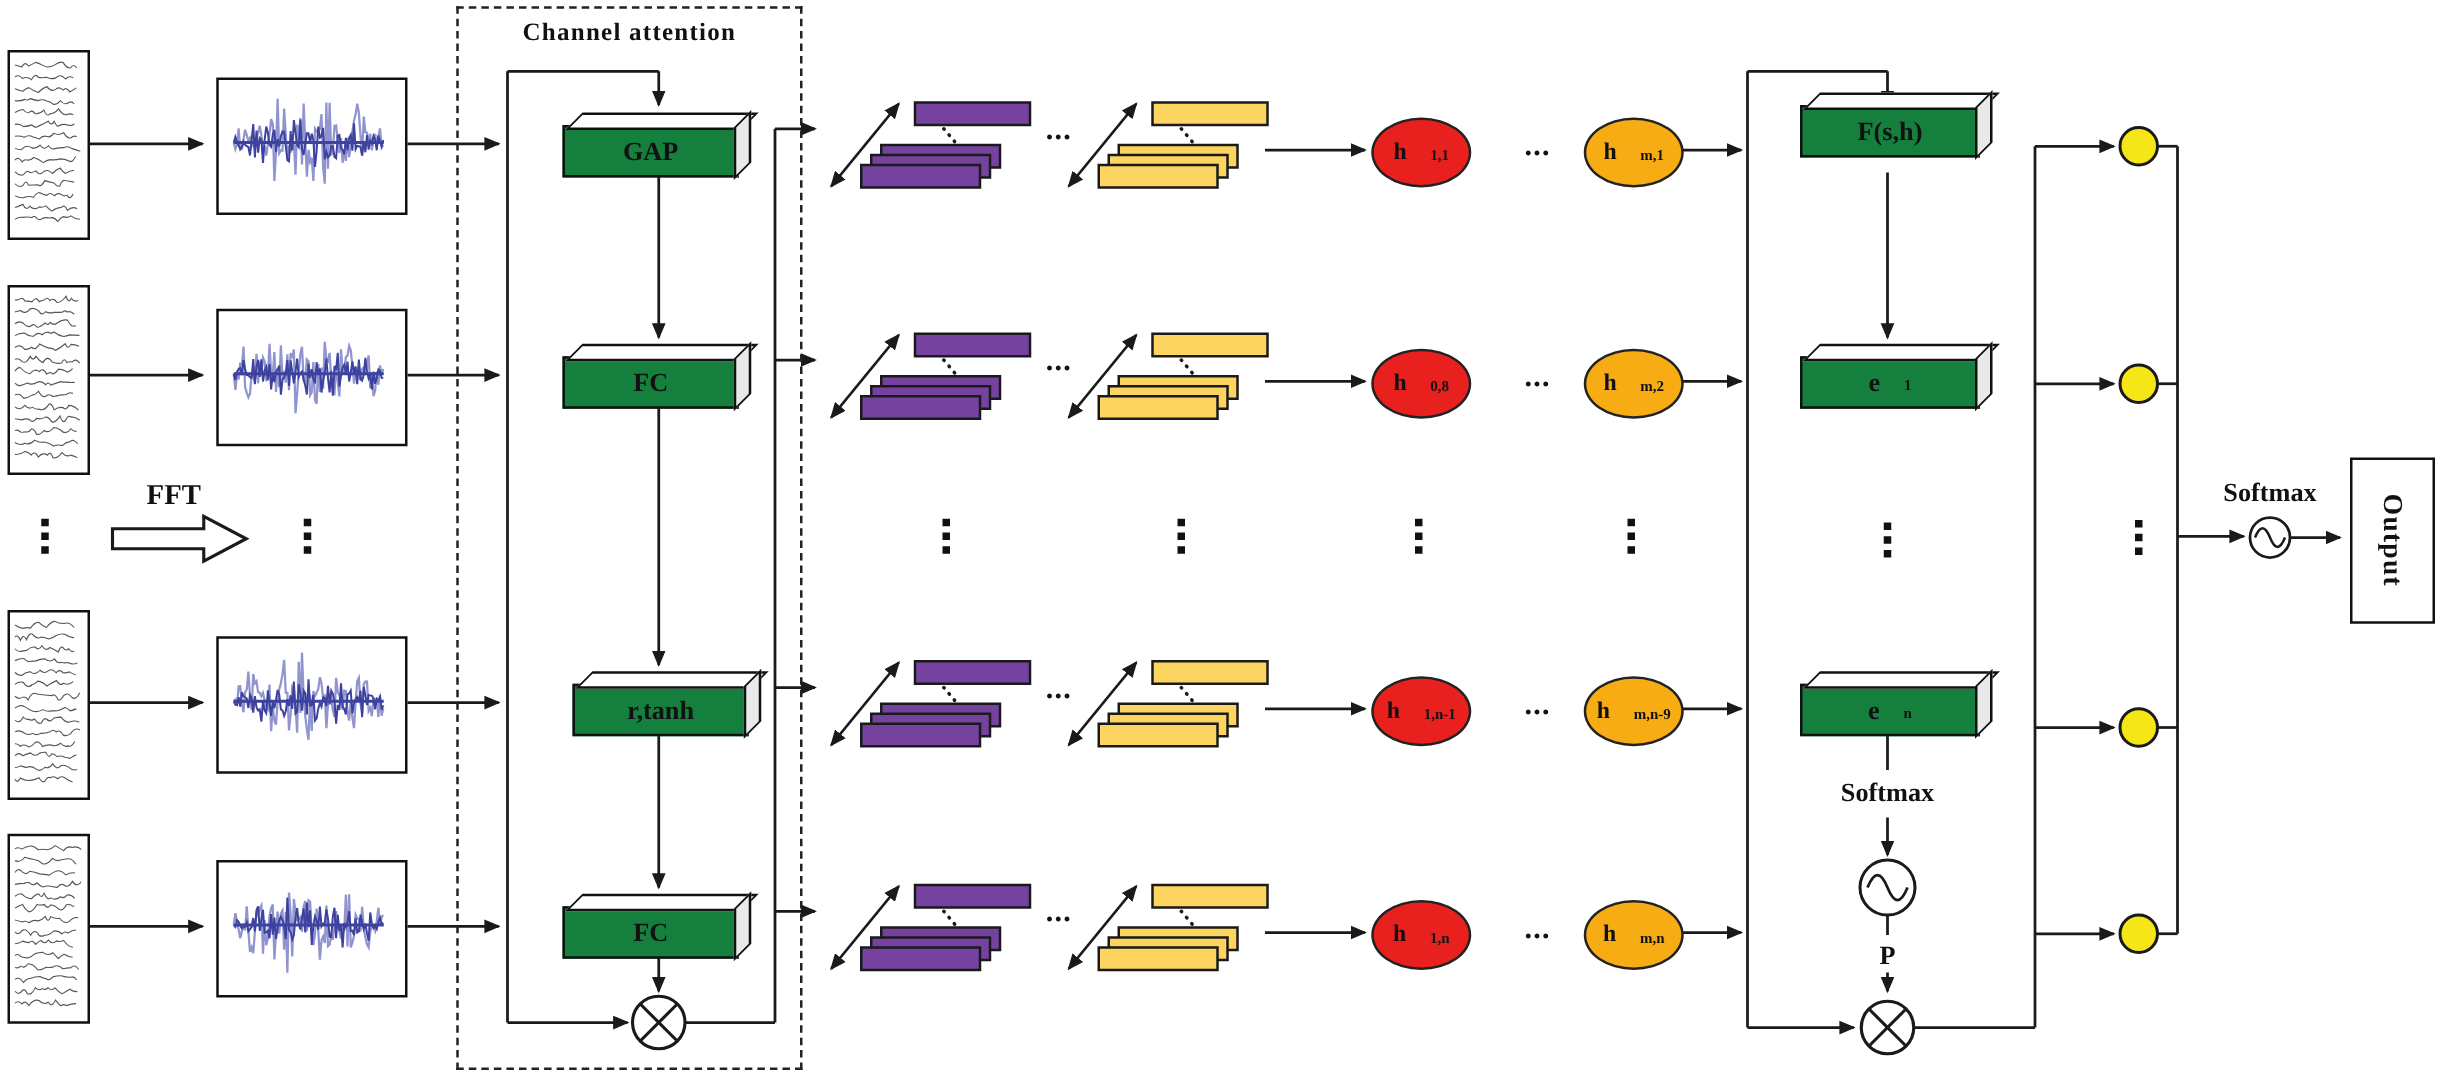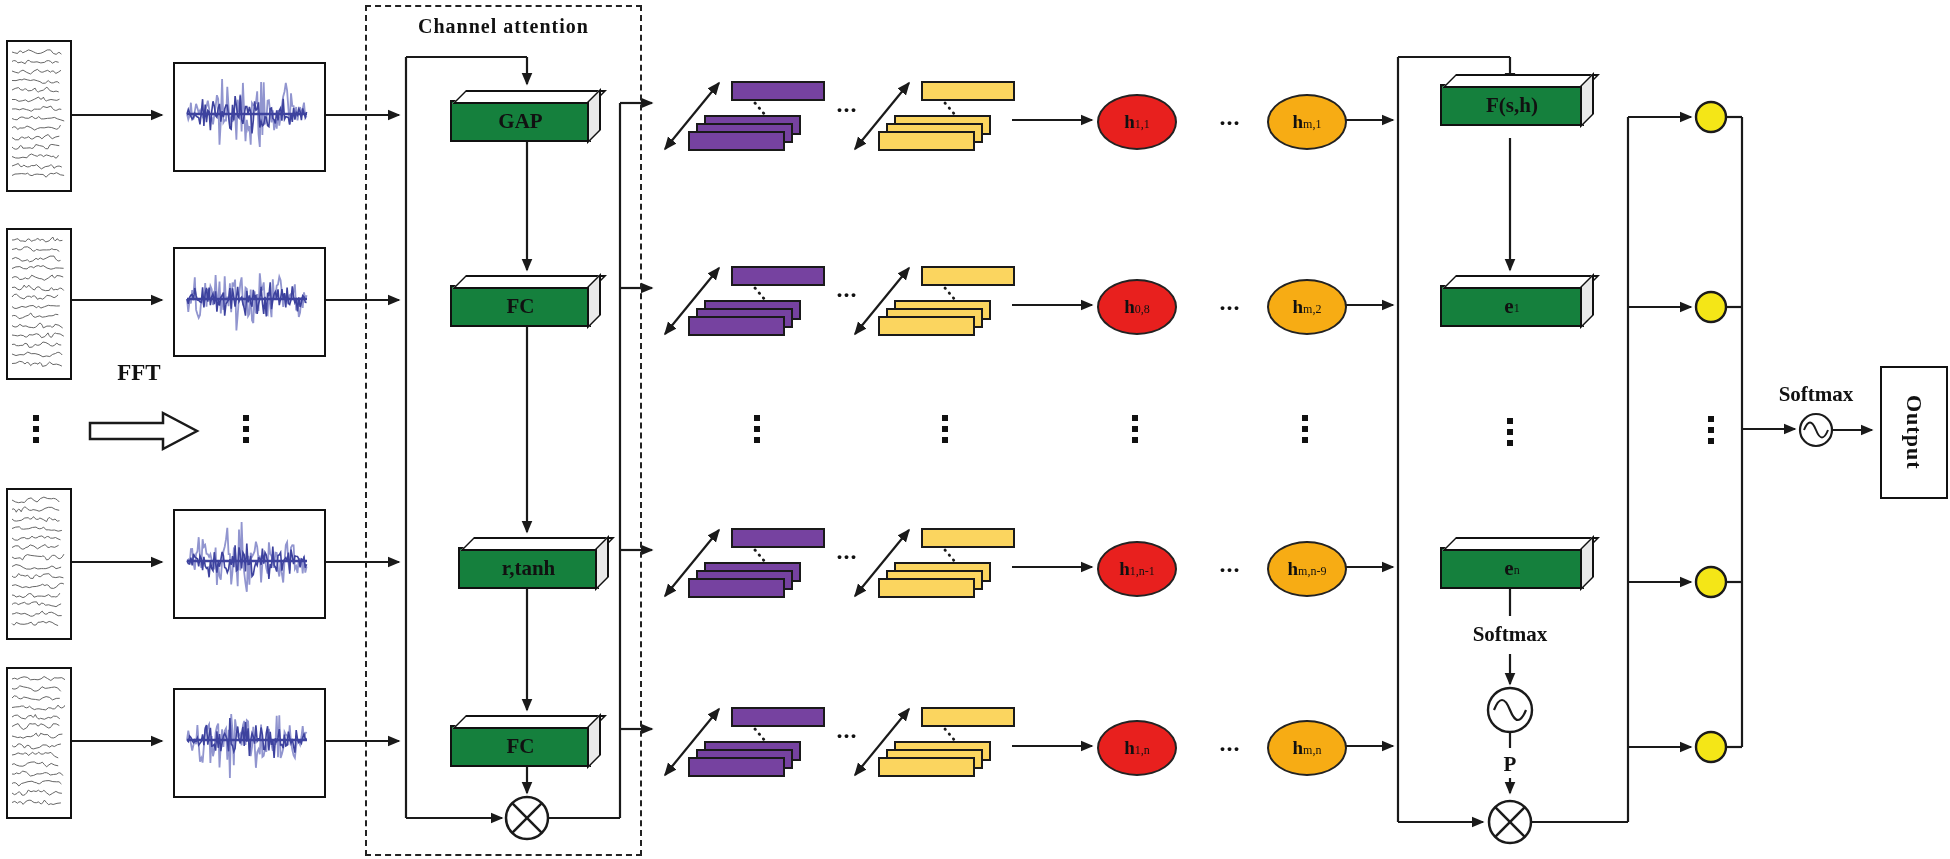--- a/index.html
+++ b/index.html
@@ -20,21 +20,21 @@
   .block3d::before{content:"";position:absolute;left:0;top:-12px;width:100%;height:10px;
            background:#fff;border:2px solid #111;transform:skewX(-45deg);transform-origin:0 100%;}
   .block3d::after{content:"";position:absolute;right:-12px;top:0;width:10px;height:100%;
            background:#e9e9e9;border:2px solid #111;transform:skewY(-45deg);transform-origin:0 0;}
   
   .ellipse{position:absolute;z-index:3;width:76px;height:52px;border-radius:50%;
            border:2.5px solid #222;display:flex;align-items:center;justify-content:center;
            font-weight:bold;font-size:19px;}
   .ellipse.red{background:var(--red);}
   .ellipse.orange{background:var(--orange);}
-  sub{font-size:12px;position:relative;top:2px;font-weight:normal;}
+  sub{font-size:12px;position:relative;top:2px;font-weight:bold;padding-left:19px;}
   .hdots{position:absolute;z-index:2;width:60px;text-align:center;font-weight:bold;font-size:24px;letter-spacing:1px;}
   .vdots{position:absolute;z-index:2;width:6px;display:flex;flex-direction:column;gap:5px;}
   .vdots i{display:block;width:6px;height:6px;background:#111;}
   .lbl{position:absolute;z-index:2;text-align:center;font-weight:bold;font-size:21px;}
   .output-box{position:absolute;z-index:2;border:2.5px solid #111;background:#fff;
            display:flex;align-items:center;justify-content:center;}
   .output-box span{writing-mode:vertical-rl;font-weight:bold;font-size:22px;letter-spacing:1px;}
 </style>
 </head>
 <body>
@@ -284,21 +284,21 @@
         <path d="M4,67.0 Q6.8,67.6 9.7,68.6 Q12.4,67.2 15.1,69.2 Q18.9,66.5 22.7,67.7 Q25.4,67.2 28.2,64.1 Q30.4,70.2 32.6,64.3 Q36.1,66.3 39.7,65.6 Q43.4,70.5 47.2,68.3 Q50.8,64.3 54.4,65.1" fill="none" stroke="#555" stroke-width="0.9"></path>
         <path d="M4,76.5 Q6.9,79.9 9.9,75.1 Q13.2,73.7 16.5,79.1 Q20.0,73.1 23.4,79.5 Q25.7,80.4 28.0,79.2 Q31.5,79.2 34.9,75.9 Q38.3,75.0 41.6,78.2 Q43.9,75.3 46.3,77.5 Q49.6,75.1 52.9,75.0" fill="none" stroke="#555" stroke-width="0.9"></path>
         <path d="M4,86.0 Q7.1,85.9 10.1,83.9 Q12.6,85.0 15.2,85.1 Q17.8,82.3 20.5,86.5 Q22.6,84.6 24.7,83.3 Q27.7,87.1 30.7,83.1 Q33.9,87.0 37.2,83.7 Q40.0,84.9 42.9,83.4 Q46.5,88.3 50.2,88.9" fill="none" stroke="#555" stroke-width="0.9"></path>
         <path d="M4,95.5 Q6.1,93.5 8.2,96.0 Q11.5,97.5 14.9,97.2 Q17.3,96.4 19.7,94.1 Q23.0,92.8 26.3,92.9 Q30.3,96.1 34.3,93.2 Q36.5,95.7 38.6,97.8 Q40.9,95.7 43.2,94.4 Q46.7,96.5 50.2,96.8" fill="none" stroke="#555" stroke-width="0.9"></path>
         <path d="M4,105.0 Q6.3,106.0 8.6,103.9 Q11.6,106.1 14.5,102.0 Q18.4,101.8 22.3,107.0 Q25.7,106.9 29.0,104.8 Q31.9,105.3 34.7,104.5 Q38.4,102.1 42.2,106.0 Q45.5,105.4 48.8,105.1 Q51.8,101.8 54.9,106.6" fill="none" stroke="#555" stroke-width="0.9"></path>
         <path d="M4,114.5 Q7.4,111.9 10.8,117.0 Q13.4,113.7 16.1,113.8 Q20.0,112.3 24.0,112.2 Q26.3,113.6 28.6,113.8 Q31.4,116.3 34.3,112.5 Q37.6,111.5 41.0,111.6 Q44.8,113.0 48.7,112.8 Q51.0,111.6 53.4,115.0" fill="none" stroke="#555" stroke-width="0.9"></path>
         <path d="M4,124.0 Q6.4,127.0 8.9,124.6 Q11.4,120.5 13.9,126.0 Q17.1,127.6 20.3,121.1 Q23.0,124.0 25.7,121.9 Q28.1,123.5 30.5,121.2 Q33.2,124.3 35.9,121.3 Q38.8,124.3 41.6,126.1 Q44.7,124.2 47.9,122.4 Q50.9,124.5 53.9,124.3" fill="none" stroke="#555" stroke-width="0.9"></path>
         <path d="M4,133.5 Q6.7,130.9 9.5,134.2 Q12.3,130.7 15.1,135.4 Q19.1,130.1 23.1,131.4 Q26.8,135.3 30.6,132.8 Q33.5,137.5 36.4,131.1 Q38.5,133.8 40.6,135.7 Q42.8,133.9 45.1,135.5 Q49.0,134.0 52.9,133.9" fill="none" stroke="#555" stroke-width="0.9"></path>
       </svg></div>
 
-  <div class="lbl" style="left:99px;top:360px;width:80px;font-size:23px">FFT</div>
+  <div class="lbl" style="left:99px;top:383px;width:80px;font-size:23px">FFT</div>
 
   <div class="wave" style="top:62px"><svg class="wave-g" width="144" height="101">
         <polyline points="12.0,50.0 13.3,55.4 14.6,51.5 15.9,38.7 17.2,55.8 18.5,55.0 19.8,47.4 21.1,39.8 22.4,44.0 23.7,48.8 25.0,46.3 26.3,50.6 27.6,52.8 28.9,48.2 30.2,45.8 31.5,42.4 32.8,36.6 34.1,44.3 35.4,57.3 36.7,53.0 38.0,60.4 39.3,51.1 40.6,43.0 41.9,31.2 43.2,34.9 44.5,80.7 45.8,57.4 47.1,15.1 48.4,58.6 49.7,56.3 51.0,56.5 52.3,22.8 53.6,43.3 54.9,61.3 56.2,52.4 57.5,57.9 58.8,53.0 60.1,49.0 61.4,75.8 62.7,35.7 64.0,48.0 65.3,30.5 66.6,67.5 67.9,18.9 69.2,48.9 70.5,77.3 71.8,55.9 73.1,65.5 74.4,62.2 75.7,80.7 77.0,39.0 78.3,41.1 79.6,40.2 80.9,39.3 82.2,27.3 83.5,70.0 84.8,83.0 86.1,18.0 87.4,70.9 88.7,18.3 90.0,60.3 91.3,56.9 92.6,36.7 93.9,36.3 95.2,48.6 96.5,58.3 97.8,46.3 99.1,66.2 100.4,55.9 101.7,64.7 103.0,46.2 104.3,61.7 105.6,52.5 106.9,41.7 108.2,32.5 109.5,27.7 110.8,19.0 112.1,26.4 113.4,44.7 114.7,60.5 116.0,29.3 117.3,41.9 118.6,42.1 119.9,51.4 121.2,43.0 122.5,56.3 123.8,48.1 125.1,43.1 126.4,51.5 127.7,44.9 129.0,38.7 130.3,54.0 131.6,52.1 " fill="none" stroke="var(--wavelight)" stroke-width="1.8"></polyline>
         <polyline points="12.0,50.0 13.3,45.5 14.6,49.3 15.9,52.4 17.2,55.0 18.5,53.7 19.8,49.3 21.1,51.9 22.4,53.0 23.7,53.6 25.0,60.4 26.3,48.3 27.6,35.2 28.9,62.0 30.2,40.5 31.5,58.2 32.8,46.3 34.1,47.5 35.4,66.3 36.7,47.9 38.0,37.3 39.3,42.2 40.6,51.6 41.9,53.3 43.2,44.0 44.5,39.9 45.8,57.7 47.1,47.2 48.4,53.1 49.7,45.0 51.0,41.1 52.3,41.3 53.6,52.8 54.9,64.1 56.2,65.1 57.5,40.9 58.8,56.4 60.1,32.1 61.4,41.9 62.7,52.1 64.0,53.8 65.3,31.6 66.6,55.4 67.9,59.9 69.2,51.0 70.5,42.5 71.8,42.5 73.1,50.2 74.4,43.0 75.7,48.2 77.0,69.5 78.3,56.8 79.6,37.3 80.9,46.2 82.2,45.0 83.5,38.3 84.8,63.5 86.1,57.5 87.4,61.8 88.7,60.5 90.0,52.9 91.3,53.3 92.6,61.5 93.9,62.6 95.2,44.5 96.5,43.9 97.8,54.5 99.1,55.8 100.4,59.5 101.7,46.3 103.0,56.3 104.3,46.5 105.6,44.0 106.9,56.6 108.2,34.7 109.5,55.3 110.8,52.7 112.1,53.0 113.4,53.7 114.7,60.5 116.0,49.0 117.3,57.8 118.6,44.1 119.9,55.7 121.2,48.5 122.5,50.9 123.8,44.8 125.1,47.6 126.4,56.2 127.7,44.4 129.0,49.0 130.3,53.0 131.6,48.0 " fill="none" stroke="var(--wavedark)" stroke-width="1.6"></polyline>
         <line x1="12" y1="50" x2="132" y2="50" stroke="var(--wavedark)" stroke-width="2.5"></line>
       </svg></div>
   <div class="wave" style="top:247px"><svg class="wave-g" width="144" height="101">
         <polyline points="12.0,50.0 13.3,63.0 14.6,51.1 15.9,54.5 17.2,41.0 18.5,44.8 19.8,28.3 21.1,60.9 22.4,65.1 23.7,68.8 25.0,66.0 26.3,50.1 27.6,50.0 28.9,57.1 30.2,34.1 31.5,57.7 32.8,40.1 34.1,47.4 35.4,37.1 36.7,40.3 38.0,55.9 39.3,52.1 40.6,26.0 41.9,50.1 43.2,51.7 44.5,32.6 45.8,64.5 47.1,45.5 48.4,60.8 49.7,27.3 51.0,54.7 52.3,47.5 53.6,57.2 54.9,34.4 56.2,63.1 57.5,33.5 58.8,37.6 60.1,30.6 61.4,81.5 62.7,65.9 64.0,48.2 65.3,34.3 66.6,28.4 67.9,54.8 69.2,57.6 70.5,38.7 71.8,40.0 73.1,67.1 74.4,64.7 75.7,40.6 77.0,71.2 78.3,74.0 79.6,42.2 80.9,64.5 82.2,45.1 83.5,61.9 84.8,24.4 86.1,38.4 87.4,40.1 88.7,33.3 90.0,55.3 91.3,64.6 92.6,65.8 93.9,43.0 95.2,56.1 96.5,68.1 97.8,30.4 99.1,48.1 100.4,48.8 101.7,36.7 103.0,35.5 104.3,27.7 105.6,31.3 106.9,43.6 108.2,57.9 109.5,49.5 110.8,47.2 112.1,44.2 113.4,55.3 114.7,46.3 116.0,45.1 117.3,49.6 118.6,42.0 119.9,35.3 121.2,61.5 122.5,50.1 123.8,68.0 125.1,63.7 126.4,48.2 127.7,58.8 129.0,43.3 130.3,50.3 131.6,46.2 " fill="none" stroke="var(--wavelight)" stroke-width="1.8"></polyline>
         <polyline points="12.0,50.0 13.3,54.9 14.6,48.4 15.9,46.2 17.2,45.5 18.5,51.1 19.8,39.0 21.1,46.5 22.4,51.1 23.7,51.3 25.0,52.8 26.3,53.3 27.6,38.3 28.9,58.4 30.2,44.2 31.5,38.9 32.8,52.6 34.1,38.5 35.4,56.2 36.7,47.7 38.0,44.6 39.3,55.2 40.6,42.3 41.9,62.6 43.2,50.5 44.5,56.6 45.8,48.4 47.1,46.7 48.4,43.5 49.7,66.7 51.0,54.7 52.3,52.9 53.6,50.4 54.9,39.0 56.2,59.8 57.5,39.3 58.8,48.3 60.1,57.7 61.4,48.7 62.7,37.8 64.0,52.5 65.3,49.7 66.6,48.2 67.9,54.6 69.2,59.3 70.5,66.6 71.8,41.9 73.1,53.4 74.4,46.3 75.7,54.2 77.0,57.7 78.3,40.8 79.6,49.8 80.9,45.9 82.2,65.0 83.5,55.0 84.8,50.1 86.1,37.9 87.4,53.7 88.7,65.0 90.0,47.7 91.3,67.5 92.6,43.9 93.9,47.1 95.2,33.3 96.5,60.2 97.8,51.4 99.1,45.0 100.4,42.8 101.7,49.3 103.0,40.4 104.3,56.2 105.6,49.5 106.9,40.2 108.2,49.4 109.5,44.1 110.8,58.4 112.1,38.6 113.4,54.2 114.7,55.5 116.0,50.9 117.3,37.3 118.6,48.3 119.9,53.8 121.2,51.0 122.5,62.5 123.8,48.3 125.1,58.0 126.4,53.5 127.7,46.6 129.0,47.9 130.3,53.3 131.6,53.4 " fill="none" stroke="var(--wavedark)" stroke-width="1.6"></polyline>
         <line x1="12" y1="50" x2="132" y2="50" stroke="var(--wavedark)" stroke-width="2.5"></line>

